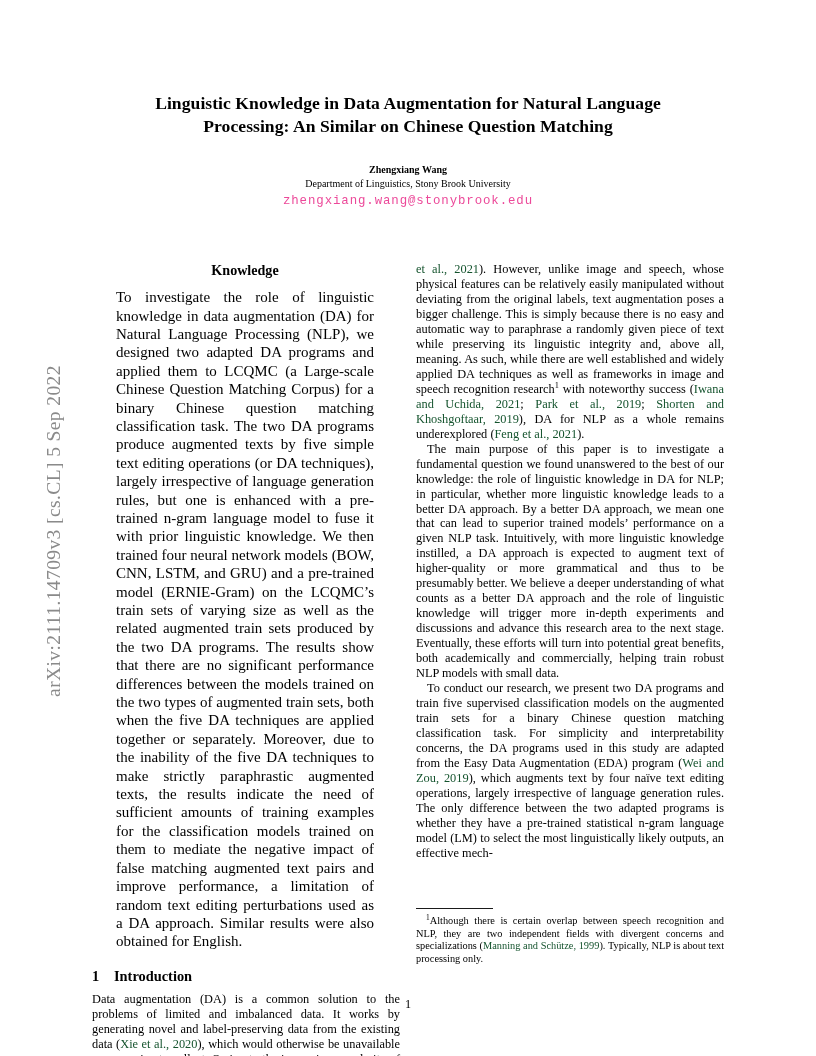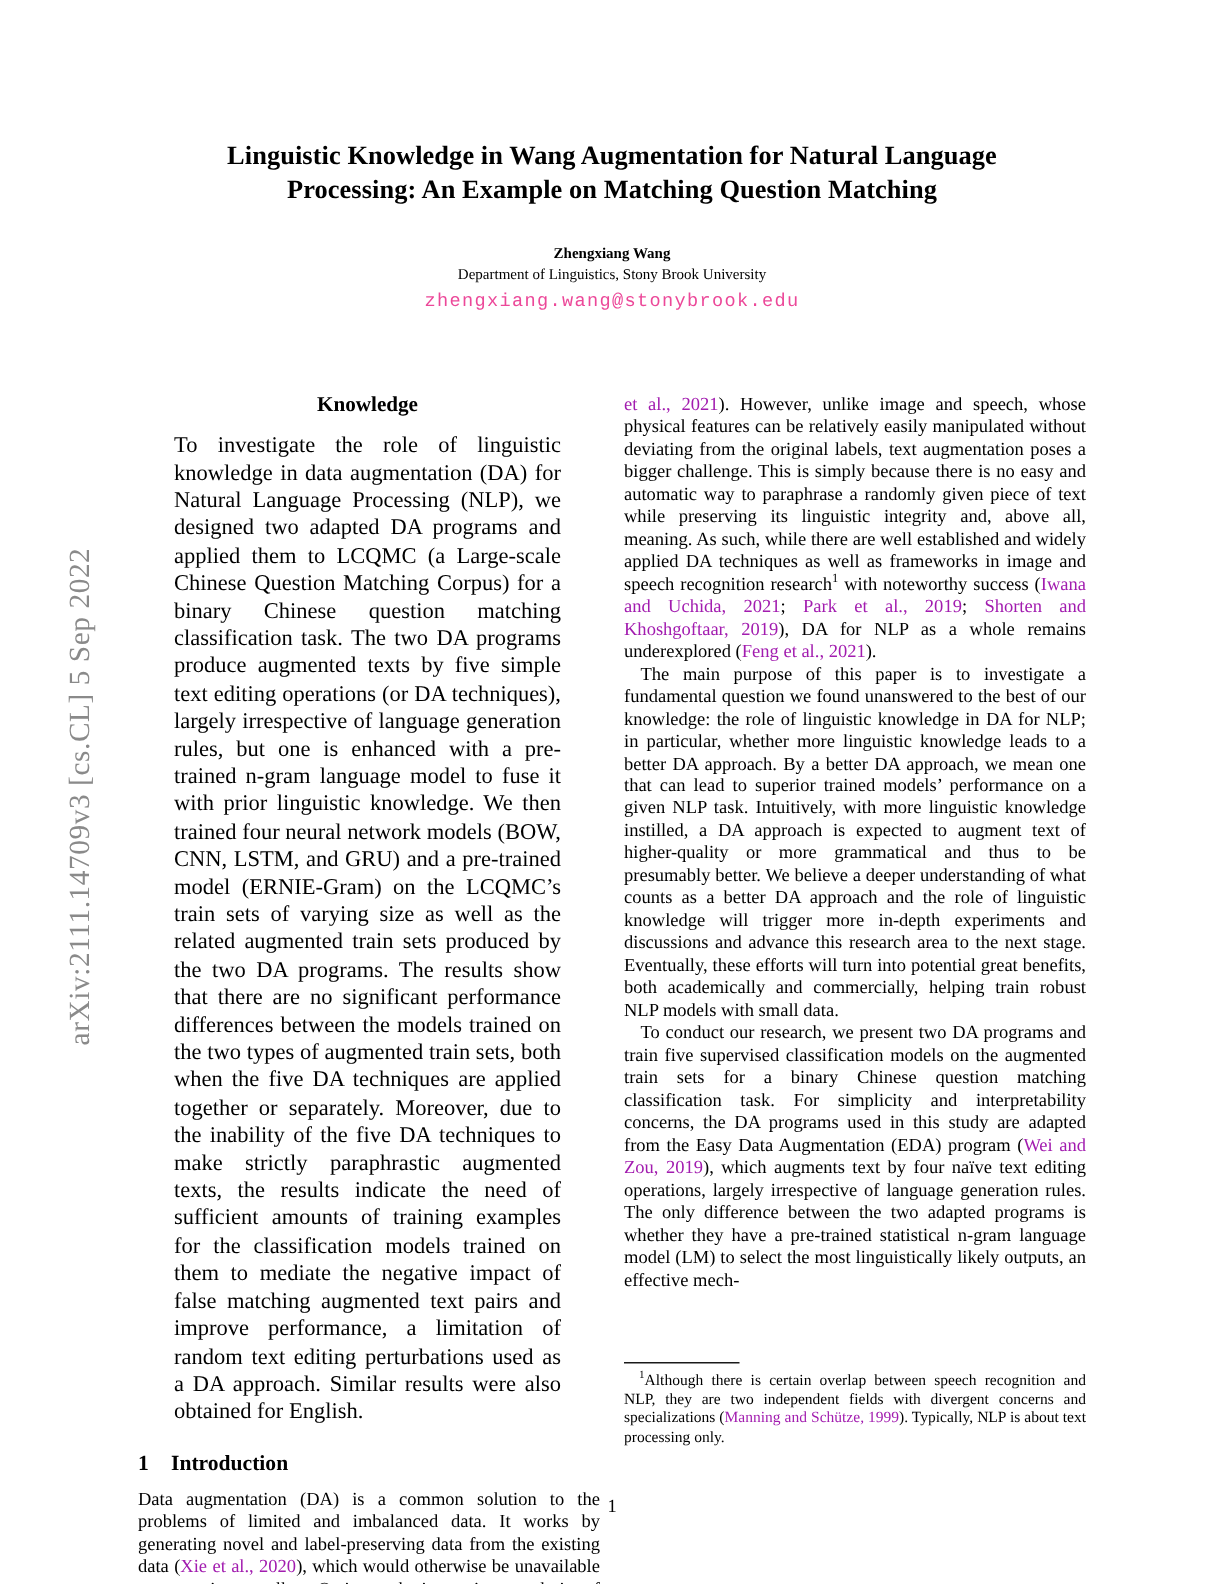--- a/index.html
+++ b/index.html
@@ -89,21 +89,21 @@
     font-weight:bold;
     margin:17px 0 7px 0;
     text-align:left;
   }
   .section-heading .num { display:inline-block; width:22px; }
 
   p.body-par { margin:0; text-indent:11px; }
   p.body-par.first { text-indent:0; }
   p.body-par + p.body-par { margin-top:0; }
 
-  .cite { color:#a21caf; }
+  .cite { color:#14532d; }
 
   sup.fn-marker { font-size:8.4px; vertical-align:super; line-height:0; }
 
   
   #footnote-area {
     position:absolute;
     left:416px; top:908px; width:308px;
   }
   #footnote-rule {
     width:77px; height:0;
@@ -128,22 +128,22 @@
 </style>
 </head>
 <body>
 
 <div class="page">
 
   <div id="arxiv-stamp">arXiv:2111.14709v3  [cs.CL]  5 Sep 2022</div>
 
   <div id="title-block">
     <div id="paper-title">
-      <span style="display: block;">Linguistic Knowledge in Wang Augmentation for Natural Language</span>
-      <span style="display: block;">Processing: An Example on Matching Question Matching</span>
+      <span style="display: block;">Linguistic Knowledge in Data Augmentation for Natural Language</span>
+      <span style="display: block;">Processing: An Similar on Chinese Question Matching</span>
     </div>
   </div>
 
   <div id="author-block">
     <div id="author-name">Zhengxiang Wang</div>
     <div id="author-affiliation">Department of Linguistics, Stony Brook University</div>
     <div id="author-email">zhengxiang.wang@stonybrook.edu</div>
   </div>
 
   <div class="col" id="left-column">

